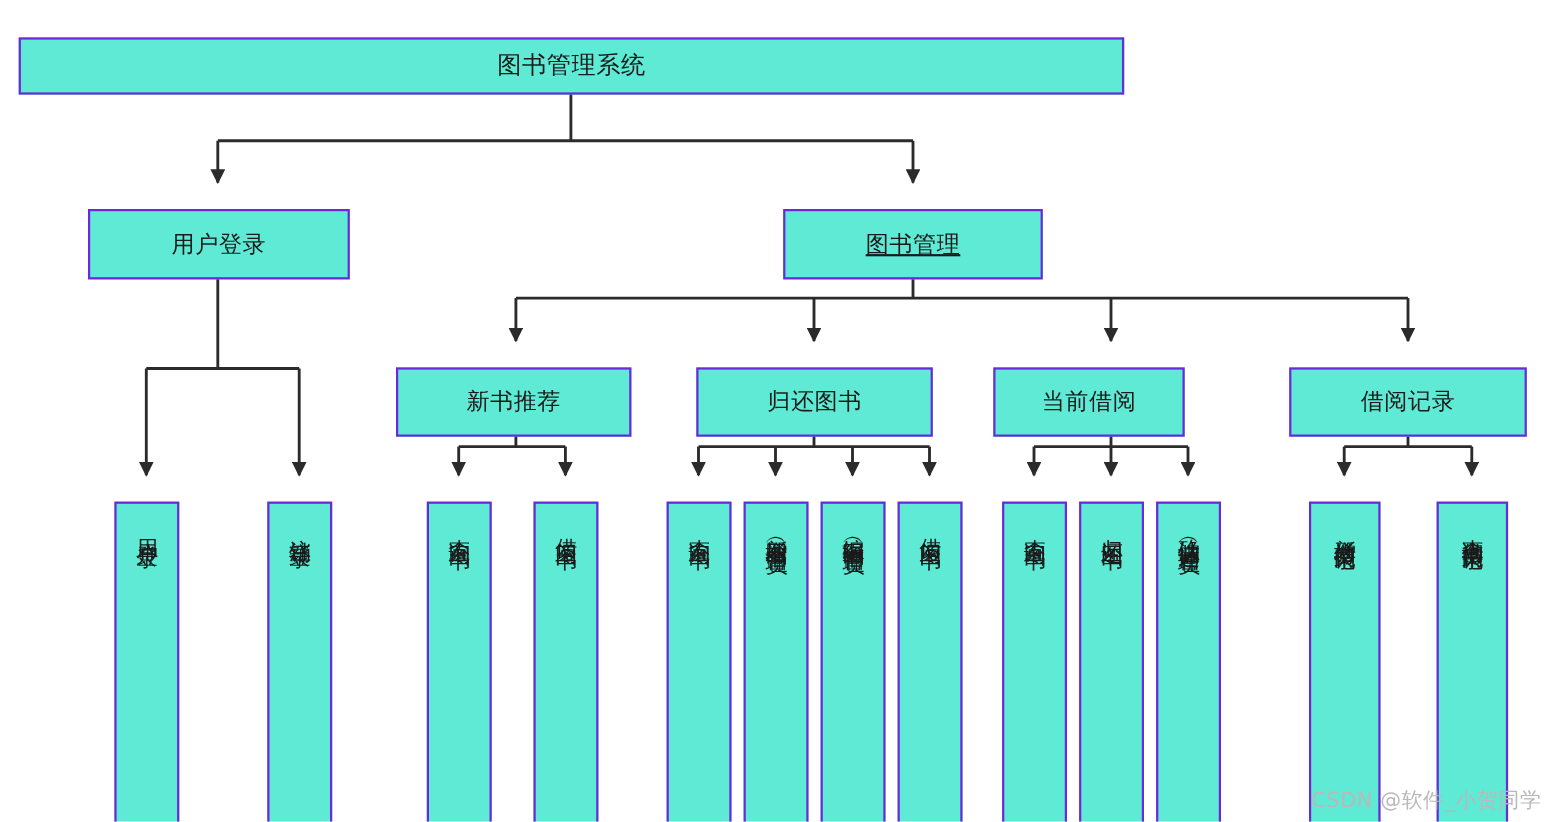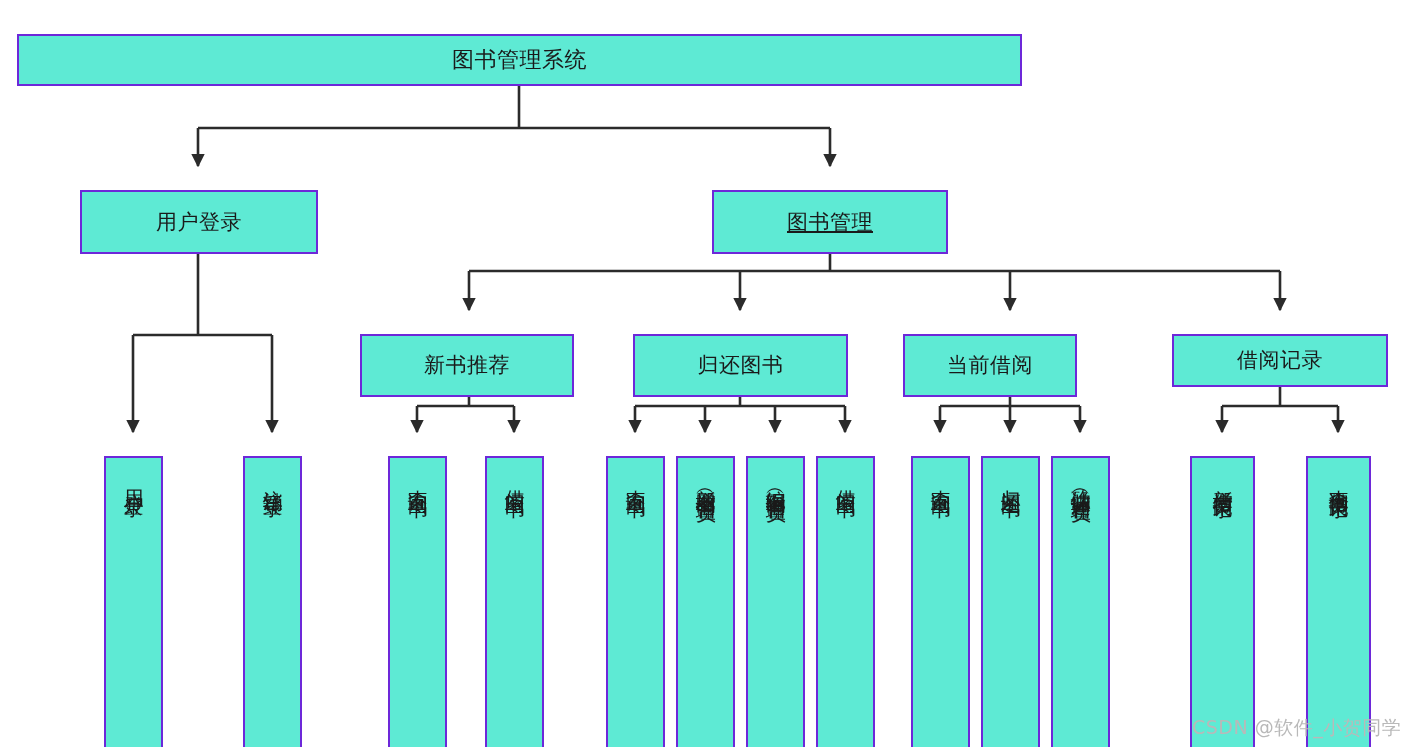--- a/index.html
+++ b/index.html
@@ -141,21 +141,21 @@
 
   <div class="node h" style="left:360px; top:314px; width:214px; height:63px;">
     <span>新书推荐</span>
   </div>
   <div class="node h" style="left:633px; top:314px; width:215px; height:63px;">
     <span>归还图书</span>
   </div>
   <div class="node h" style="left:903px; top:314px; width:174px; height:63px;">
     <span>当前借阅</span>
   </div>
-  <div class="node h" style="left:1172px; top:314px; width:216px; height:53px;">
+  <div class="node h" style="left:1172px; top:314px; width:216px; height:63px;">
     <span>借阅记录</span>
   </div>
 
   <div class="node v" style="left:104px; top:436px; width:59px; height:297px;">
     <span class="vtext">用户登录</span>
   </div>
   <div class="node v" style="left:243px; top:436px; width:59px; height:297px;">
     <span class="vtext">注销登录</span>
   </div>
 

